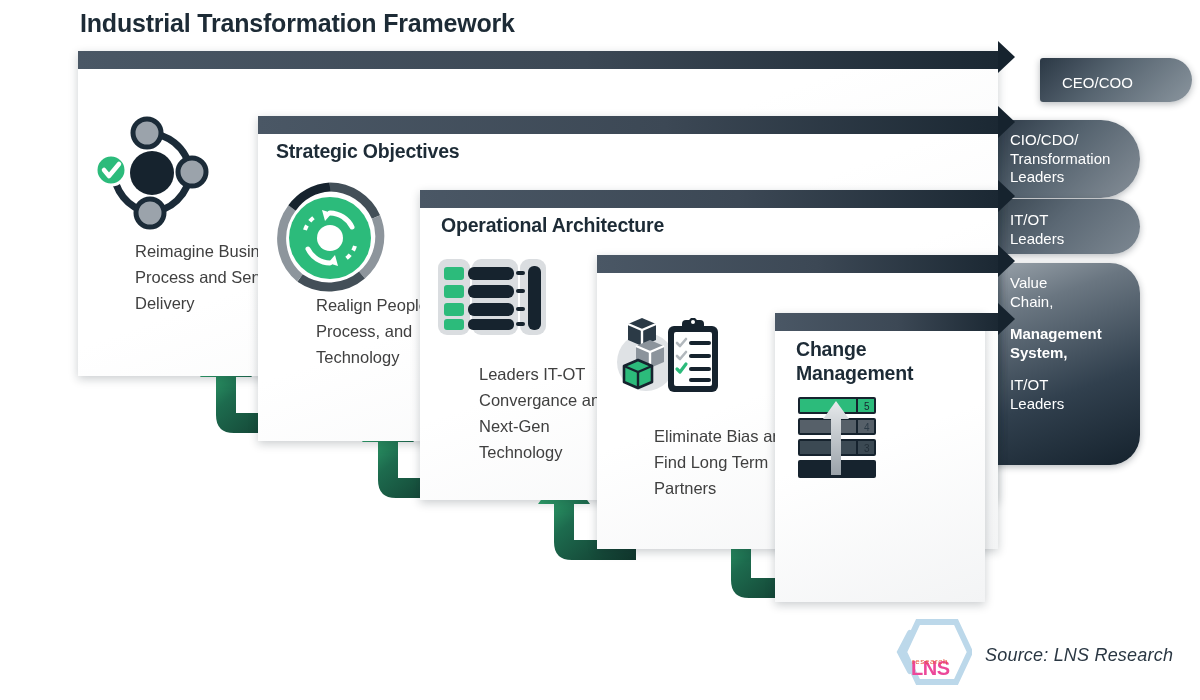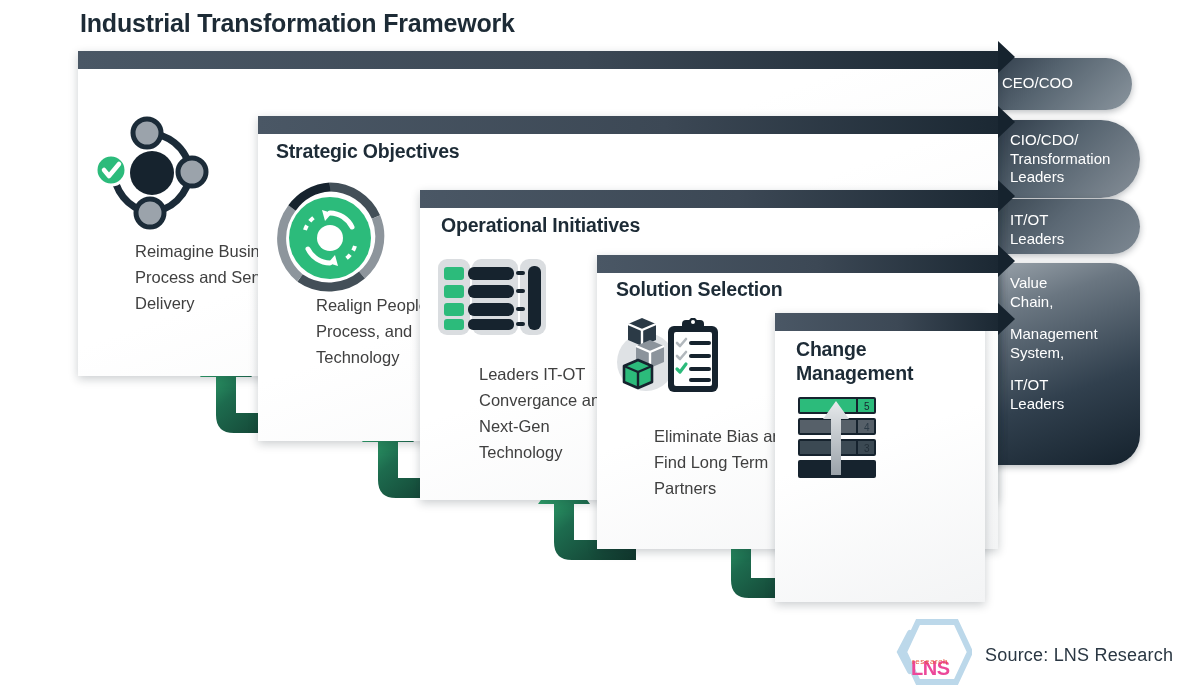--- a/index.html
+++ b/index.html
@@ -60,21 +60,21 @@
   }
   .pill-4{
     background:linear-gradient(160deg,#9aa3ab 0%,#6a7681 22%,#31404e 62%,#15222d 100%);
     border-radius:6px 30px 30px 6px;
   }
 
   
   .connector{position:absolute;}
   .connector svg{display:block;}
   .source-text{
-    position:absolute;color:#2a3743;font-size:18px;letter-spacing:.2px;
+    position:absolute;color:#2a3743;font-size:18px;letter-spacing:.2px;font-style:italic;
   }
   .logo-wrap{position:absolute;}
   .logo-lns{
     position:absolute;color:#ec4899;font-weight:bold;font-size:20px;letter-spacing:-.5px;margin-top:20px;
   }
   .logo-research{
     position:absolute;color:#e8573f;font-size:8px;letter-spacing:.6px;
   }
 </style>
 </head>
@@ -129,39 +129,39 @@
         <linearGradient id="cg4" x1="1" y1="1" x2="0.05" y2="0">
           <stop offset="0" stop-color="#10342b"></stop>
           <stop offset="0.55" stop-color="#1d6b4e"></stop>
           <stop offset="1" stop-color="#3ac77f"></stop>
         </linearGradient>
       </defs>
       <path d="M120 100 L56 100 Q38 100 38 82 L38 44 L22 44 L48 8 L74 44 L58 44 L58 80 L120 80 Z" fill="url(#cg4)"></path>
     </svg>
   </div>
 
-  <div class="pill pill-1" style="left:980px;top:58px;width:152px;height:52px;">
+  <div class="pill pill-1" style="left:1040px;top:58px;width:152px;height:44px;">
     <div class="pill-label" style="top:16px;">CEO/COO</div>
   </div>
 
   <div class="pill pill-2" style="left:988px;top:120px;width:152px;height:78px;">
     <div class="pill-label" style="top:11px;">CIO/CDO/
 Transformation
 Leaders</div>
   </div>
 
   <div class="pill pill-3" style="left:988px;top:199px;width:152px;height:55px;">
     <div class="pill-label" style="top:12px;">IT/OT
 Leaders</div>
   </div>
 
   <div class="pill pill-4" style="left:988px;top:263px;width:152px;height:202px;">
     <div class="pill-label" style="top:11px;">Value
 Chain,</div>
-    <div class="pill-label" style="top:62px;">Management
+    <div class="pill-label" style="top:62px;font-weight:bold;">Management
 System,</div>
     <div class="pill-label" style="top:113px;">IT/OT
 Leaders</div>
   </div>
 
   <div class="card" style="left:78px;top:51px;width:920px;height:325px;">
     <div class="card-bar" style="width:920px;"></div>
   </div>
   <div class="card-arrowhead" style="left:998px;top:41px;"></div>
 
@@ -202,21 +202,21 @@
       <path d="M50 30 L60 33 L53 41 Z" fill="#ffffff"></path>
       <path d="M66 86 L56 83 L63 75 Z" fill="#ffffff"></path>
     </svg>
   </div>
   <div class="card-desc" style="left:278px;top:292px;width:140px;">Realign People, Process, and Technology</div>
 
   <div class="card" style="left:420px;top:190px;width:578px;height:310px;">
     <div class="card-bar" style="width:578px;"></div>
   </div>
   <div class="card-arrowhead" style="left:998px;top:180px;"></div>
-  <div class="card-title" style="left:441px;top:214px;width:420px;">Operational Initiatives</div>
+  <div class="card-title" style="left:441px;top:214px;width:420px;">Operational Architecture</div>
 
   <div style="position:absolute;left:436px;top:257px;">
     <svg width="112" height="80" viewBox="0 0 112 80">
       <rect x="2" y="2" width="32" height="76" rx="9" fill="#dadde0"></rect>
       <rect x="36" y="2" width="46" height="76" rx="9" fill="#dadde0"></rect>
       <rect x="84" y="2" width="26" height="76" rx="9" fill="#dadde0"></rect>
       <rect x="8" y="10" width="20" height="13" rx="3" fill="#2cbb7b"></rect>
       <rect x="8" y="28" width="20" height="13" rx="3" fill="#2cbb7b"></rect>
       <rect x="8" y="46" width="20" height="13" rx="3" fill="#2cbb7b"></rect>
       <rect x="8" y="62" width="20" height="11" rx="3" fill="#2cbb7b"></rect>
@@ -230,21 +230,20 @@
       <rect x="80" y="65" width="9" height="4" rx="2" fill="#16232e"></rect>
       <rect x="92" y="9" width="13" height="64" rx="6" fill="#16232e"></rect>
     </svg>
   </div>
   <div class="card-desc" style="left:441px;top:361px;width:150px;">Leaders IT-OT Convergance and Next-Gen Technology</div>
 
   <div class="card" style="left:597px;top:255px;width:401px;height:294px;">
     <div class="card-bar" style="width:401px;"></div>
   </div>
   <div class="card-arrowhead" style="left:998px;top:245px;"></div>
-  <div class="card-title" style="left:616px;top:278px;width:300px;">Solution Selection</div>
 
   <div style="position:absolute;left:610px;top:318px;">
     <svg width="112" height="82" viewBox="0 0 112 82">
       <circle cx="36" cy="44" r="29" fill="#dfe2e5"></circle>
       <path d="M18 6 L32 0 L46 6 L46 22 L32 28 L18 22 Z" fill="#2b3a46"></path>
       <path d="M18 6 L32 12 L46 6" fill="none" stroke="#ffffff" stroke-width="2.4"></path>
       <path d="M32 12 L32 28" stroke="#ffffff" stroke-width="2.4"></path>
       <path d="M26 28 L40 22 L54 28 L54 44 L40 50 L26 44 Z" fill="#8c949c"></path>
       <path d="M26 28 L40 34 L54 28" fill="none" stroke="#ffffff" stroke-width="2.4"></path>
       <path d="M40 34 L40 50" stroke="#ffffff" stroke-width="2.4"></path>

